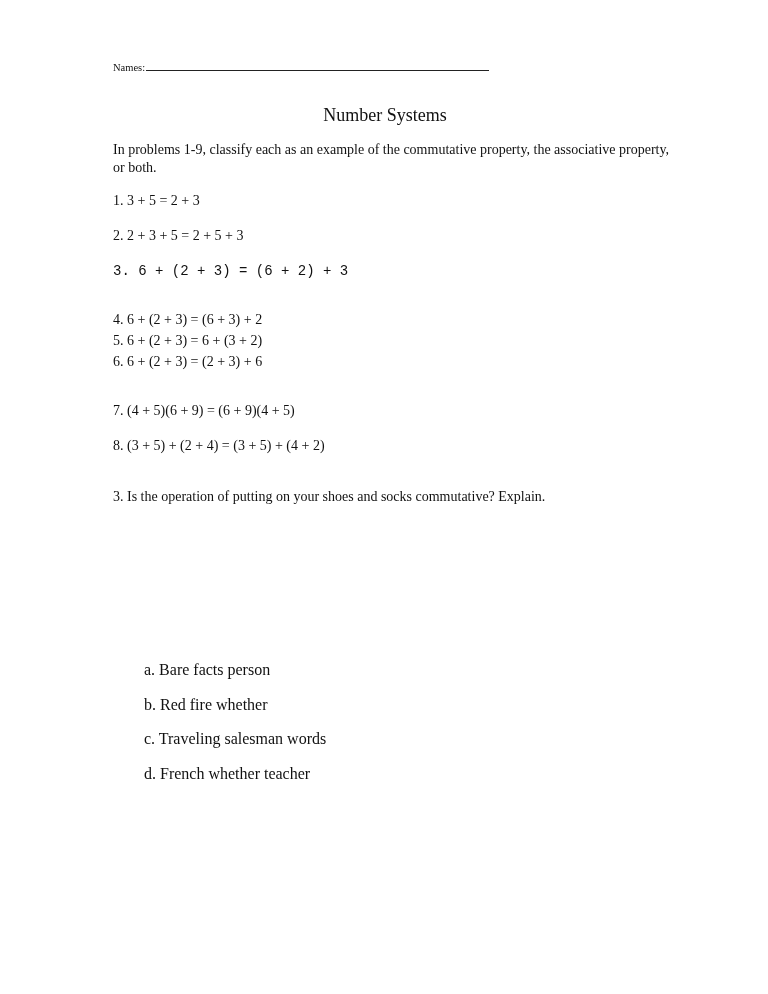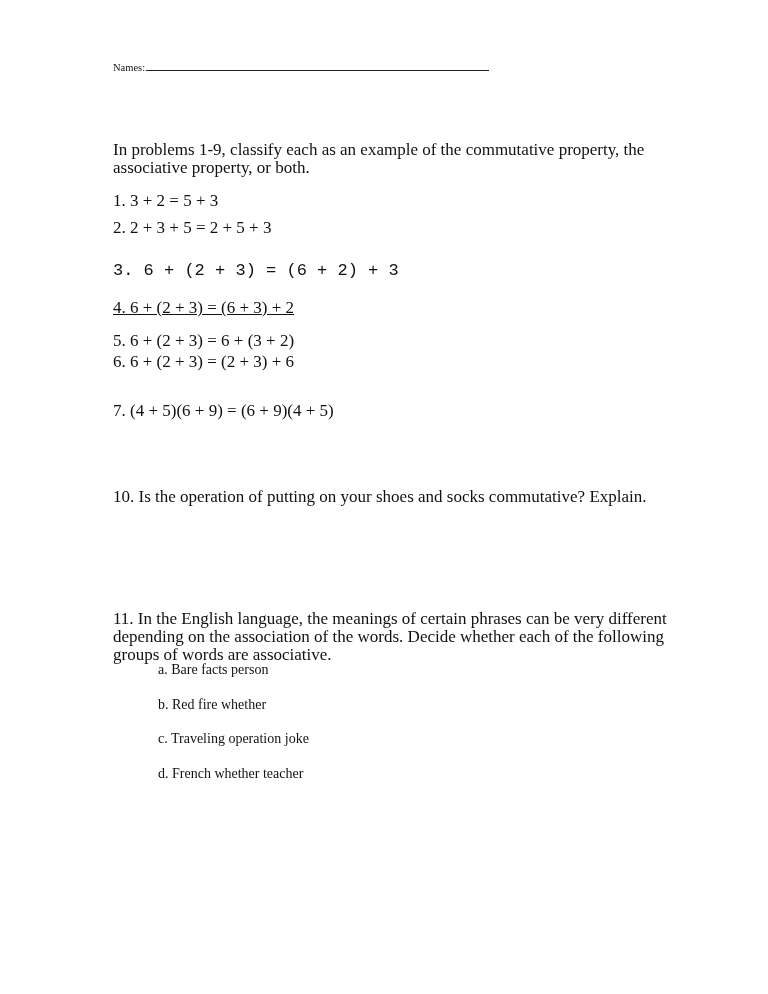--- a/index.html
+++ b/index.html
@@ -43,62 +43,65 @@
       top: 90px;
       text-align: center;
       font-size: 18px;
       line-height: 22px;
       padding-left: 0;
     }
     .title span { position: relative; left: 1px; }
     .block {
       position: absolute;
       left: 113px;
-      font-size: 17px;
+      font-size: 14px;
       line-height: 18px;
     }
     .instructions { top: 127px; width: 560px; }
     .problem { white-space: nowrap; }
     .p1 { top: 178px; }
-    .p2 { top: 205px; }
+    .p2 { top: 213px; }
     .p3 { top: 248px; font-family: Liberation Mono, monospace; }
-    .p4 { top: 285px; text-decoration: underline; }
+    .p4 { top: 297px; }
     .p5 { top: 318px; }
     .p6 { top: 339px; }
     .p7 { top: 388px; }
     .p8 { top: 423px; }
     .p10 { top: 474px; }
     .p11 { top: 596px; width: 555px; }
     .sub {
       position: absolute;
-      left: 158px;
-      font-size: 14px;
+      left: 144px;
+      font-size: 16px;
       line-height: 18px;
       white-space: nowrap;
     }
     .sa { top: 647px; }
     .sb { top: 682px; }
     .sc { top: 716px; }
     .sd { top: 751px; }
   </style>
 </head>
 <body>
 
 <div class="page">
 
   <div class="names-line">
     <span>Names:</span><span class="underline"></span>
   </div>
 
+  <div class="title">
+    <span>Number Systems</span>
+  </div>
 
   <div class="block instructions">In problems 1-9, classify each as an example of the commutative property, the associative property, or both.</div>
 
   <div class="block problem p1">
     <span>1.</span>
-    <span>3 + 2 = 5 + 3</span>
+    <span>3 + 5 = 2 + 3</span>
   </div>
   <div class="block problem p2">
     <span>2.</span>
     <span>2 + 3 + 5 = 2 + 5 + 3</span>
   </div>
   <div class="block problem p3">
     <span>3.</span>
     <span>6 + (2 + 3) = (6 + 2) + 3</span>
   </div>
   <div class="block problem p4">
@@ -110,23 +113,26 @@
     <span>6 + (2 + 3) = 6 + (3 + 2)</span>
   </div>
   <div class="block problem p6">
     <span>6.</span>
     <span>6 + (2 + 3) = (2 + 3) + 6</span>
   </div>
   <div class="block problem p7">
     <span>7.</span>
     <span>(4 + 5)(6 + 9) = (6 + 9)(4 + 5)</span>
   </div>
+  <div class="block problem p8">
+    <span>8.</span>
+    <span>(3 + 5) + (2 + 4) = (3 + 5) + (4 + 2)</span>
+  </div>
 
-  <div class="block problem p10">10. Is the operation of putting on your shoes and socks commutative?  Explain.</div>
+  <div class="block problem p10">3. Is the operation of putting on your shoes and socks commutative?  Explain.</div>
 
-  <div class="block p11">11. In the English language, the meanings of certain phrases can be very different depending on the association of the words.  Decide whether each of the following groups of words are associative.</div>
 
   <div class="sub sa">a. Bare facts person</div>
   <div class="sub sb">b. Red fire whether</div>
-  <div class="sub sc">c. Traveling operation joke</div>
+  <div class="sub sc">c. Traveling salesman words</div>
   <div class="sub sd">d. French whether teacher</div>
 
 </div>
 
 </body></html>

